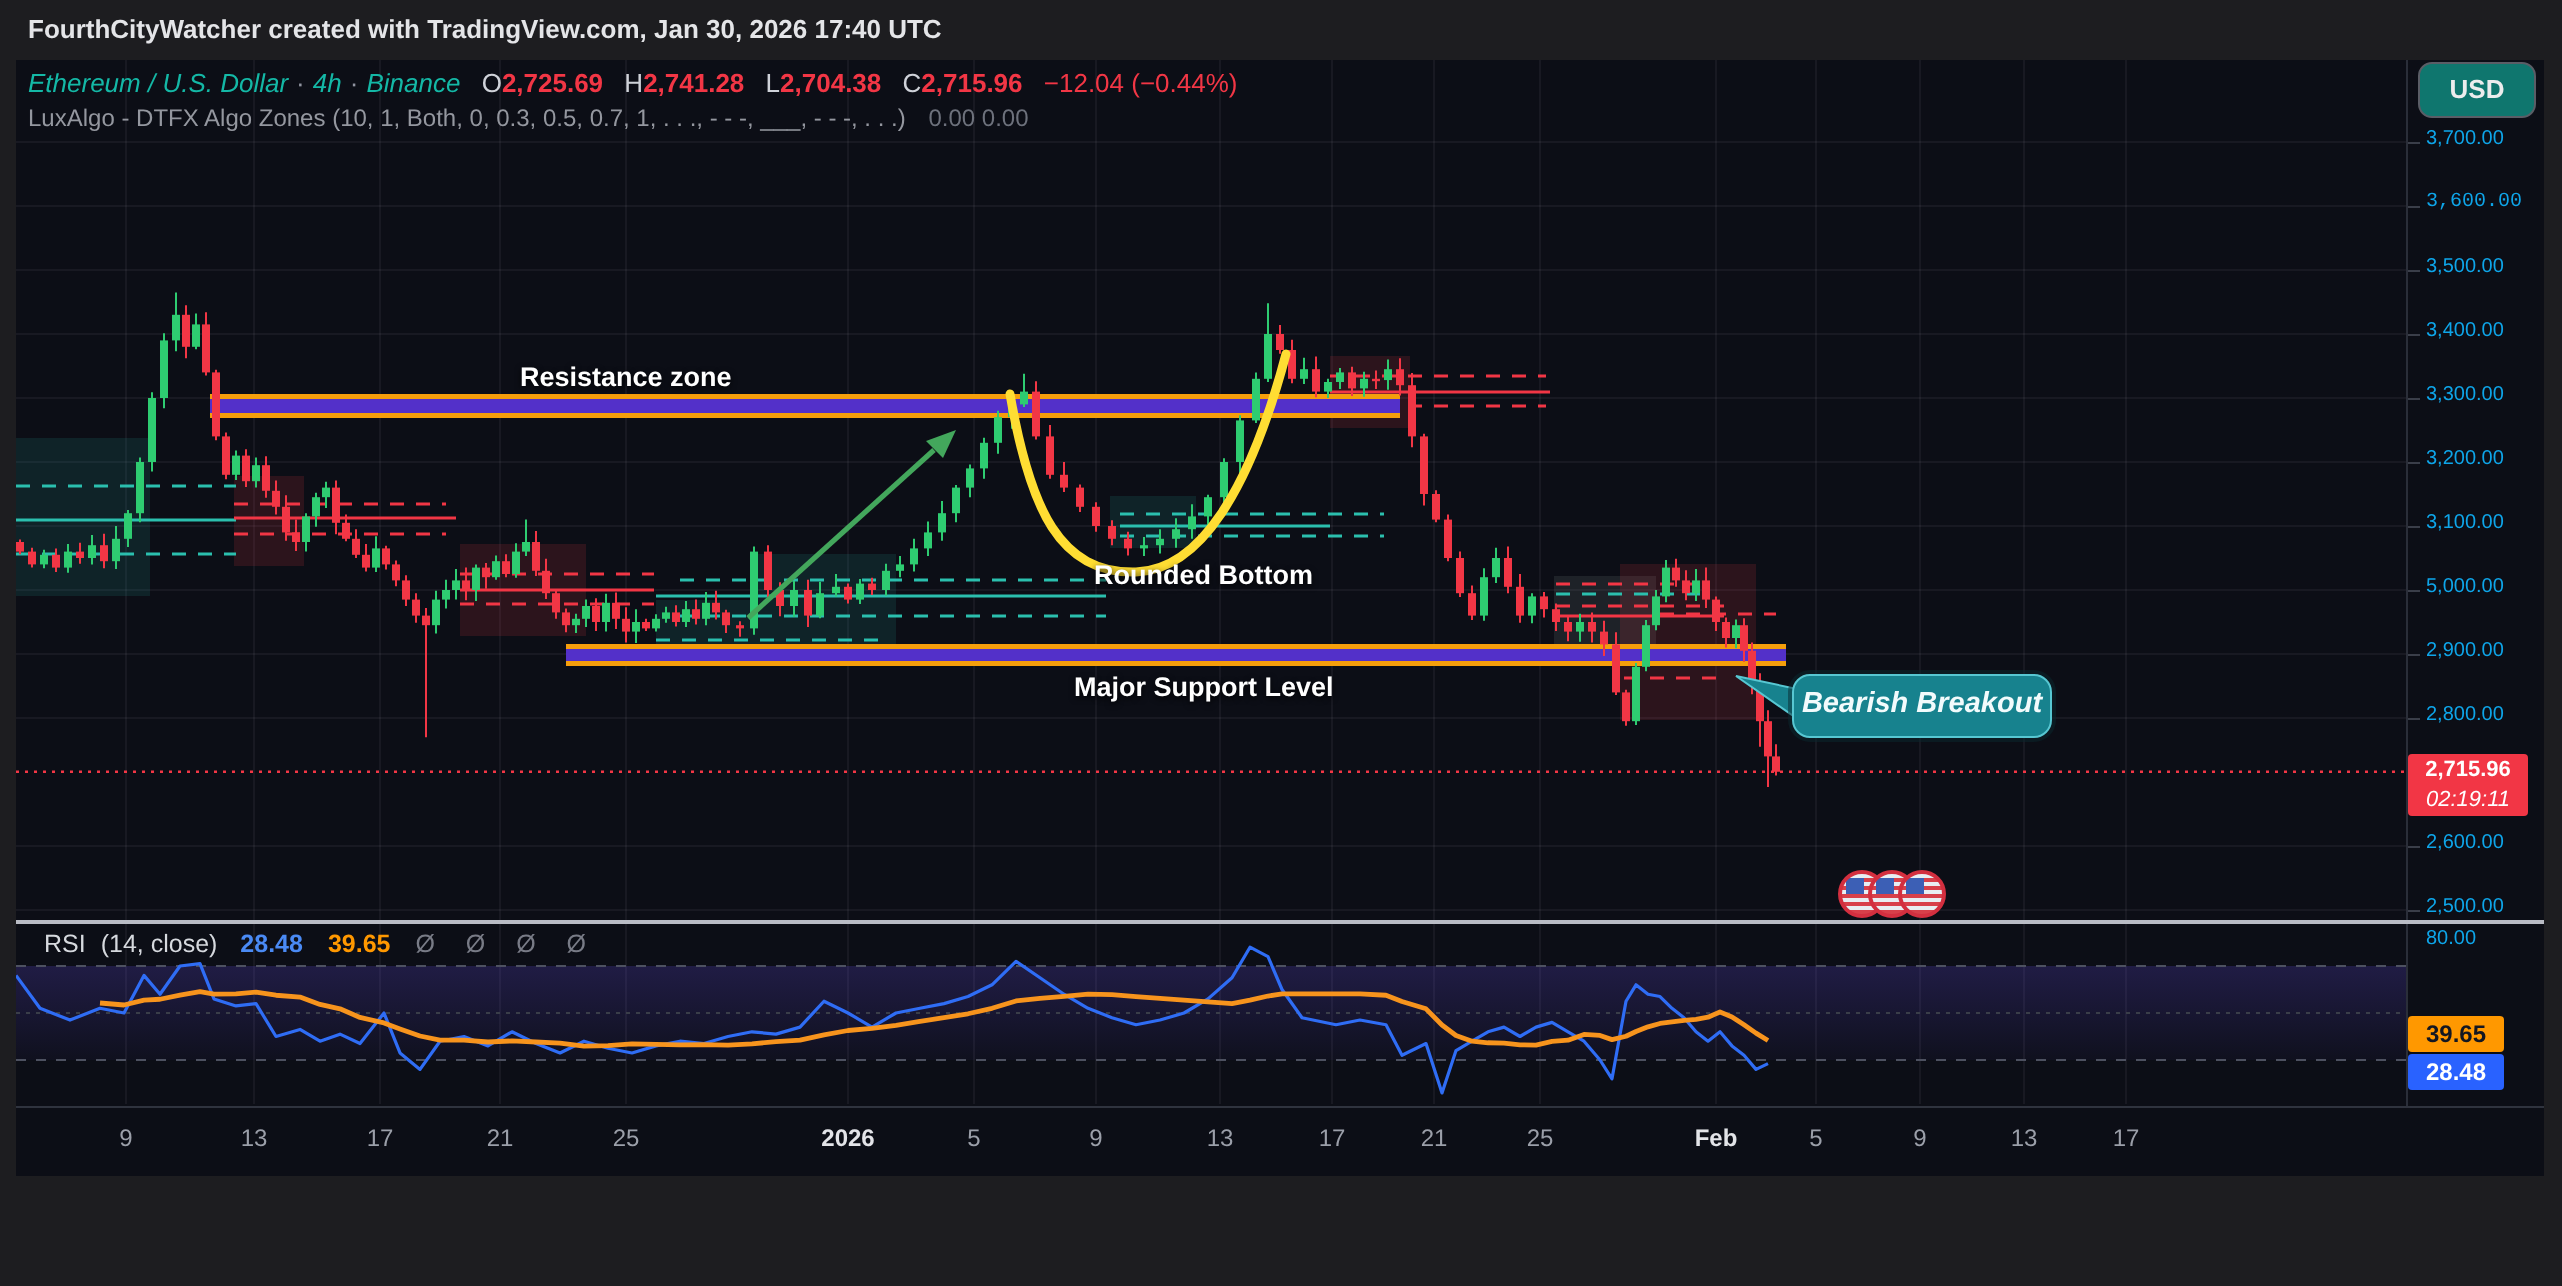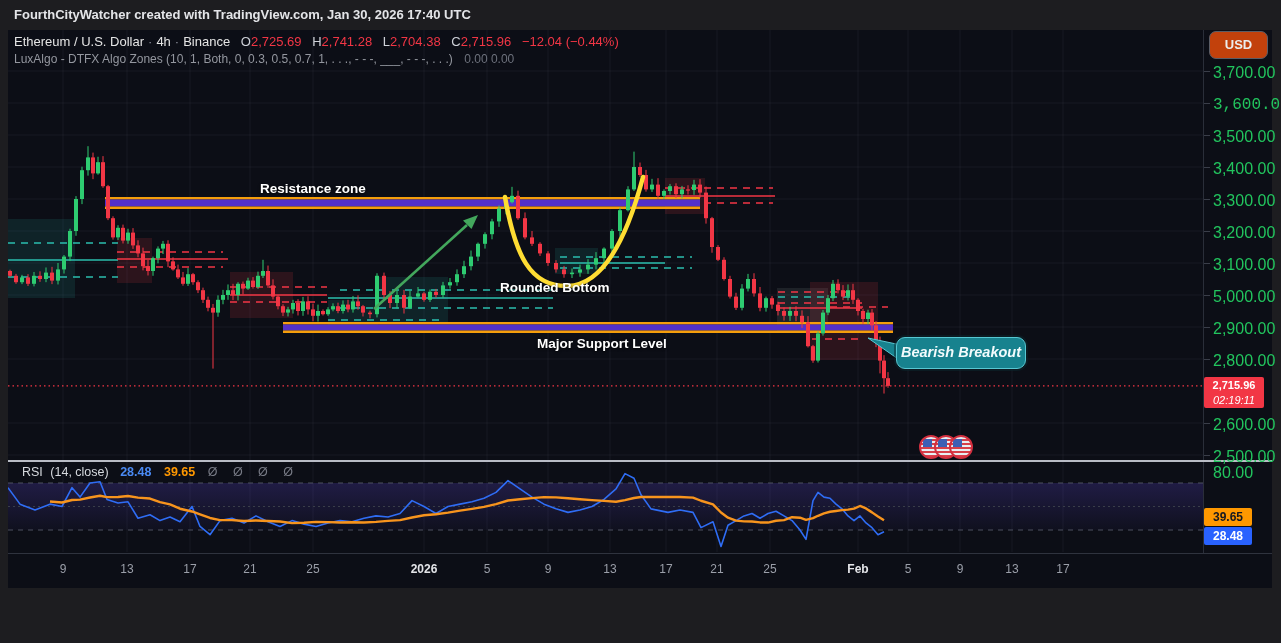--- a/index.html
+++ b/index.html
@@ -9,36 +9,36 @@
   
   #topbar{left:0;top:0;width:1281px;height:30px;background:#1d1d20;color:#e4e5e8;
     font-size:13px;font-weight:bold;line-height:30px;padding-left:14px;box-sizing:border-box;}
   
   #chartbg{left:8px;top:30px;width:1264px;height:558px;background:#0c0e16;}
   #axis-sep{left:1203px;top:30px;width:1px;height:523px;background:#2a2e39;}
   #pane-sep{left:8px;top:460px;width:1264px;height:2px;background:#b9bcc5;}
   #time-sep{left:8px;top:553px;width:1264px;height:1px;background:#2f333e;}
   
   .legend-row{color:#d6d9de;font-size:13px;white-space:nowrap;}
-  .legend-row .dim{color:#e5e5e5;}
+  .legend-row .dim{color:#14b8a6;font-style:italic;}
   .legend-row .sep{color:#9094a0;margin:0 4px;}
   .ohlc-letter{color:#cfd2d9;margin-left:7px;}
-  .ohlc-val{color:#f23645;}
+  .ohlc-val{color:#f23645;font-weight:bold;}
   .chg{color:#f23645;margin-left:7px;}
   #legend2{color:#94979f;font-size:12px;}
   #legend2 .vals{color:#6d717c;margin-left:8px;}
   #rsi-legend{color:#d6d9de;font-size:12.5px;text-align:center;}
   #rsi-legend .v-rsi{color:#4a8af4;margin-left:8px;font-weight:bold;}
   #rsi-legend .v-ma{color:#ff9800;margin-left:9px;font-weight:bold;}
   #rsi-legend .v-empty{color:#787b86;margin-left:9px;letter-spacing:6px;}
   
   #usd-btn{left:1209px;top:31px;width:57px;height:26px;border:1px solid #5a5d66;border-radius:7px;
-    background:#c2410c;color:#eceded;font-size:13px;font-weight:bold;text-align:center;line-height:26px;}
-  
-  .ptick{position:absolute;left:9px;color:#22c55e;font-size:16px;}
+    background:#0f766e;color:#eceded;font-size:13px;font-weight:bold;text-align:center;line-height:26px;}
+  
+  .ptick{position:absolute;left:9px;color:#0ea5e9;font-size:10px;}
   .atick{position:absolute;left:0;width:6px;height:1px;background:#3a3e49;}
   
   #price-badge{left:1204px;top:377px;width:60px;height:31px;background:#f23645;color:#fff;
     border-radius:2px;text-align:center;font-size:11px;font-weight:bold;line-height:15px;padding-top:1px;box-sizing:border-box;}
   #rsi-ma-badge{left:1204px;top:508px;width:48px;height:18px;background:#ff9800;color:#131722;
     border-radius:2px;text-align:center;font-size:12px;font-weight:bold;line-height:18px;}
   #rsi-val-badge{left:1204px;top:527px;width:48px;height:18px;background:#2962ff;color:#fff;
     border-radius:2px;text-align:center;font-size:12px;font-weight:bold;line-height:18px;}
   
   .anno{position:absolute;color:#fff;font-weight:bold;font-size:13.5px;white-space:nowrap;
@@ -549,21 +549,21 @@
     </div>
 
   <div class="abs" id="price-badge">
     <div>2,715.96</div>
     <div style="font-weight:normal;font-style:italic;">02:19:11</div>
   </div>
   <div class="abs" id="rsi-ma-badge">39.65</div>
   <div class="abs" id="rsi-val-badge">28.48</div>
 
   <div class="anno" style="left:260px;top:181px;">Resistance zone</div>
-  <div class="anno" style="left:500px;top:280px;">Rounded Bottom</div>
+  <div class="anno" style="left:547px;top:280px;">Rounded Bottom</div>
   <div class="anno" style="left:537px;top:336px;">Major Support  Level</div>
   <div class="abs" id="callout">Bearish Breakout</div>
 
   <div class="abs" id="flags">
     <span class="flag"></span><span class="flag"></span><span class="flag"></span>
   </div>
 
   <div class="abs" id="time-axis">
       <span class="ttick" style="left: 55px;">9</span>
       <span class="ttick" style="left: 119px;">13</span>

